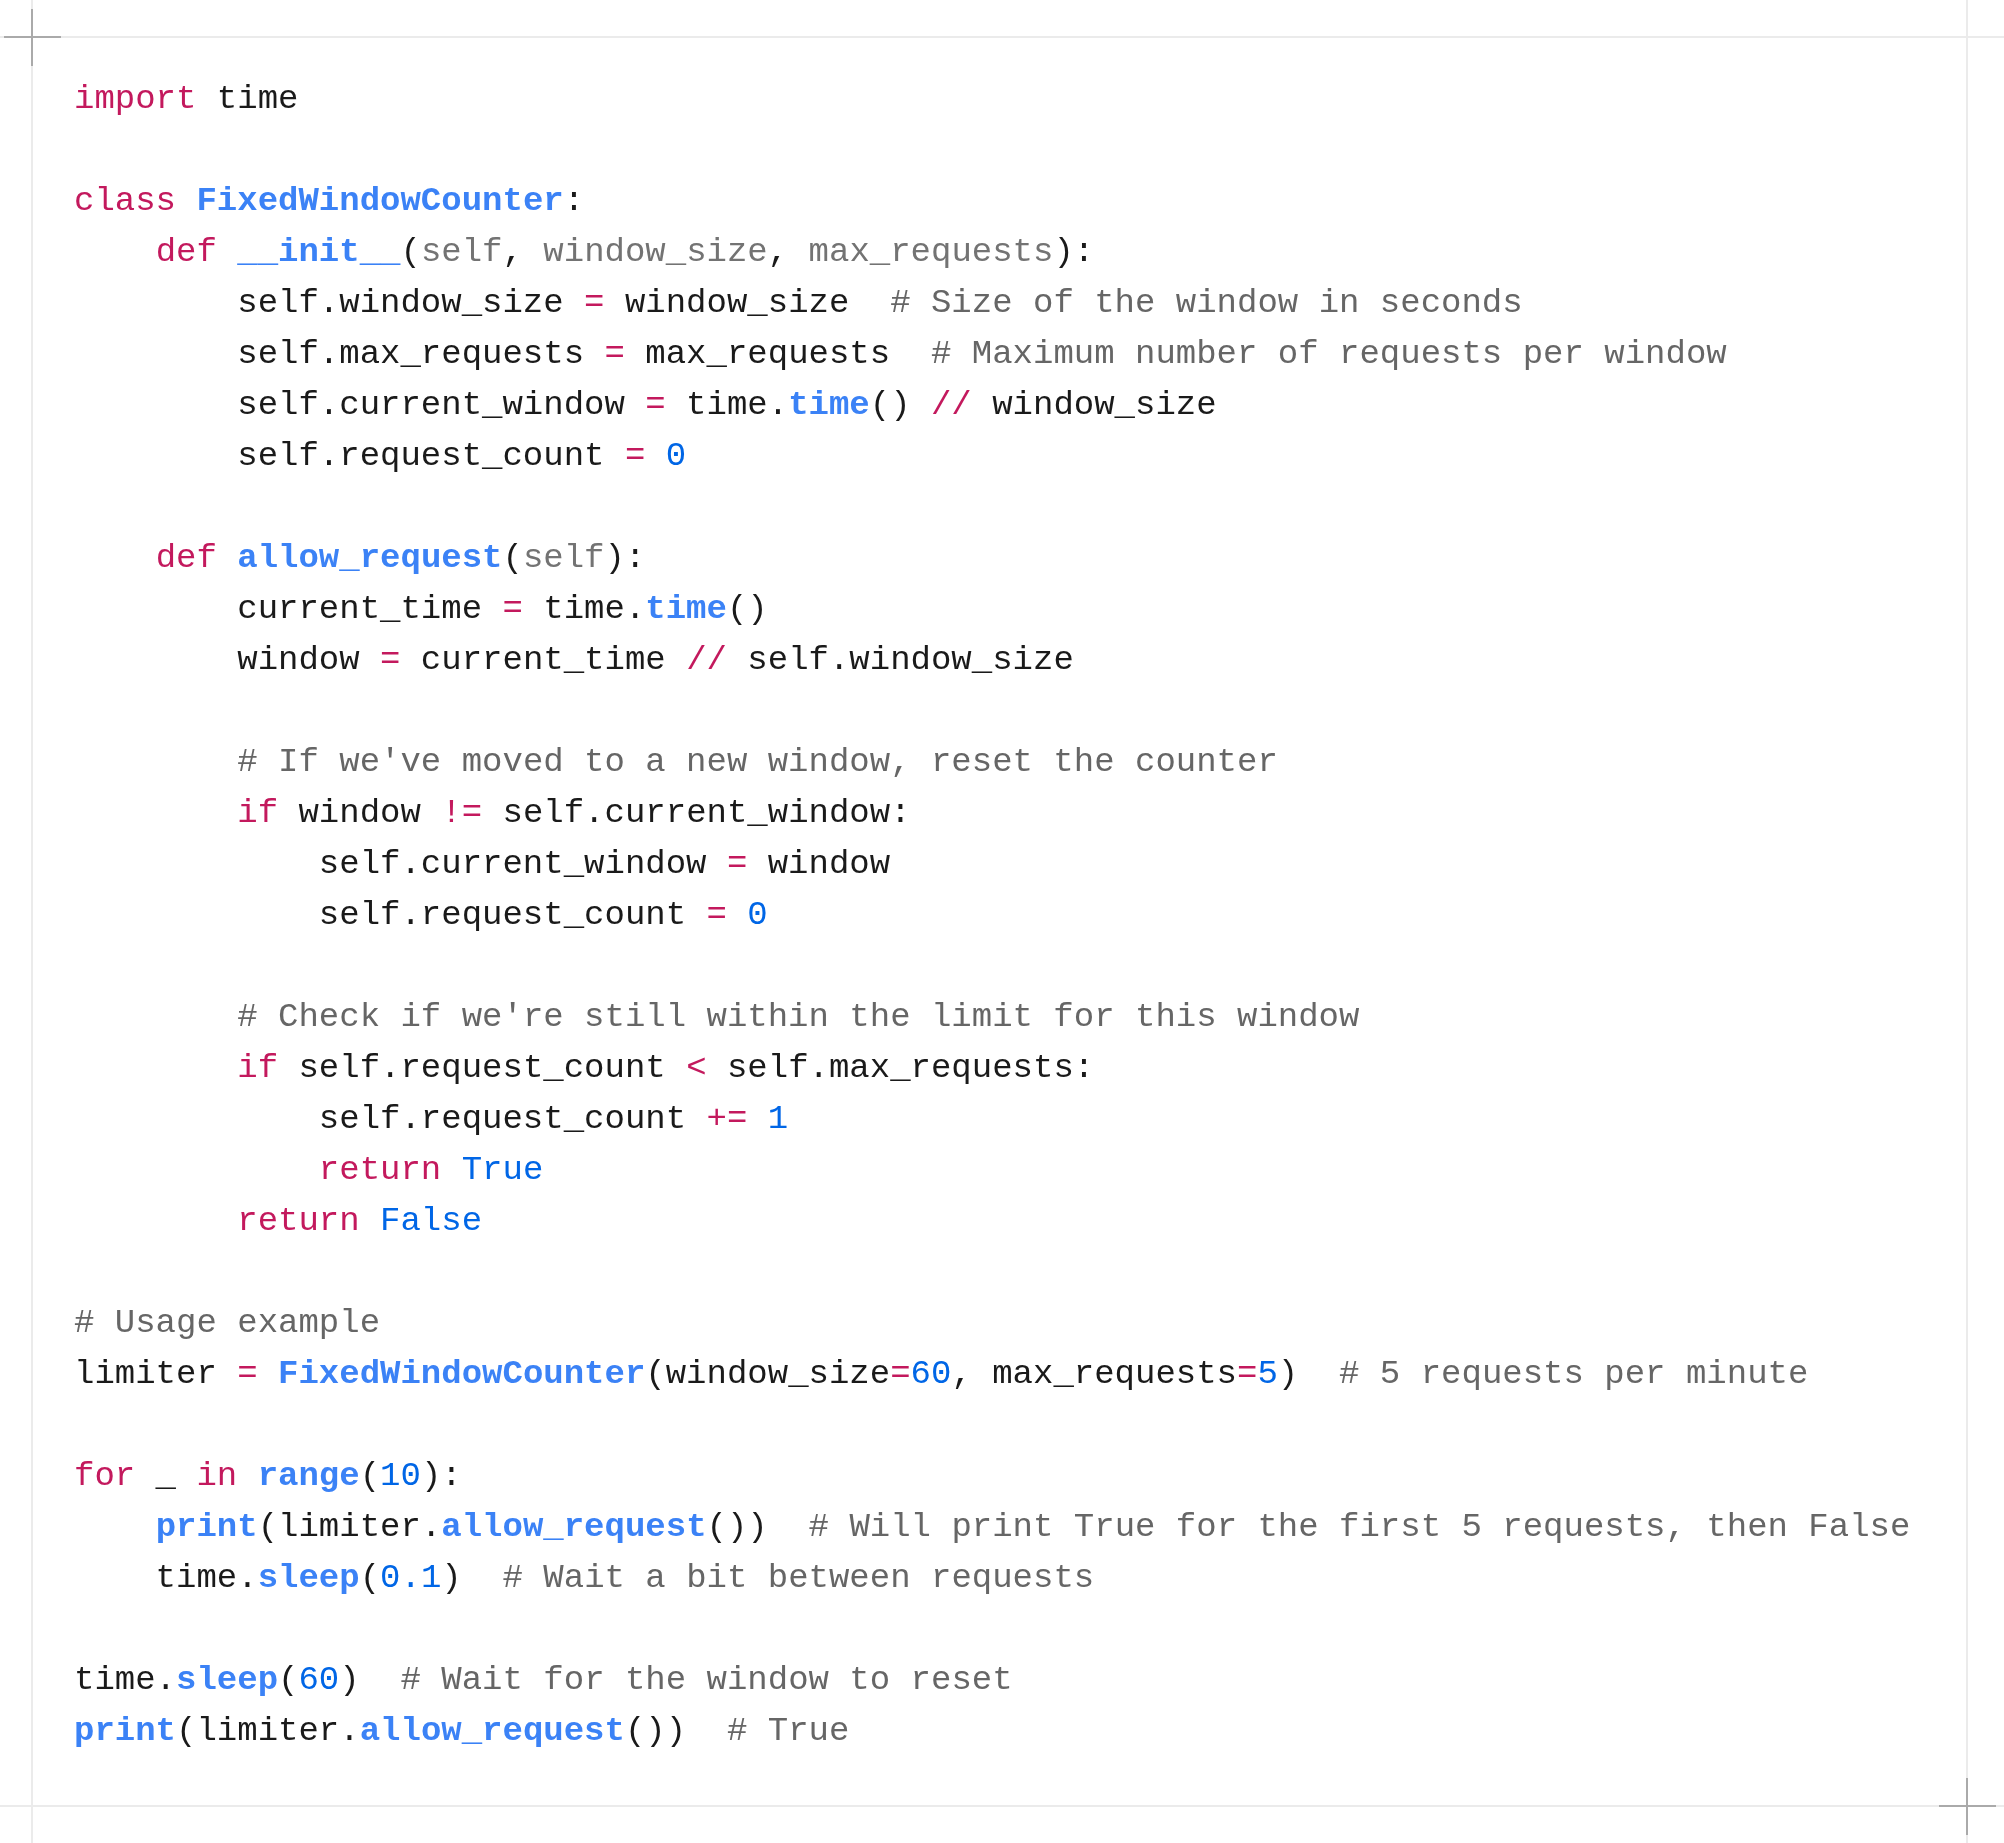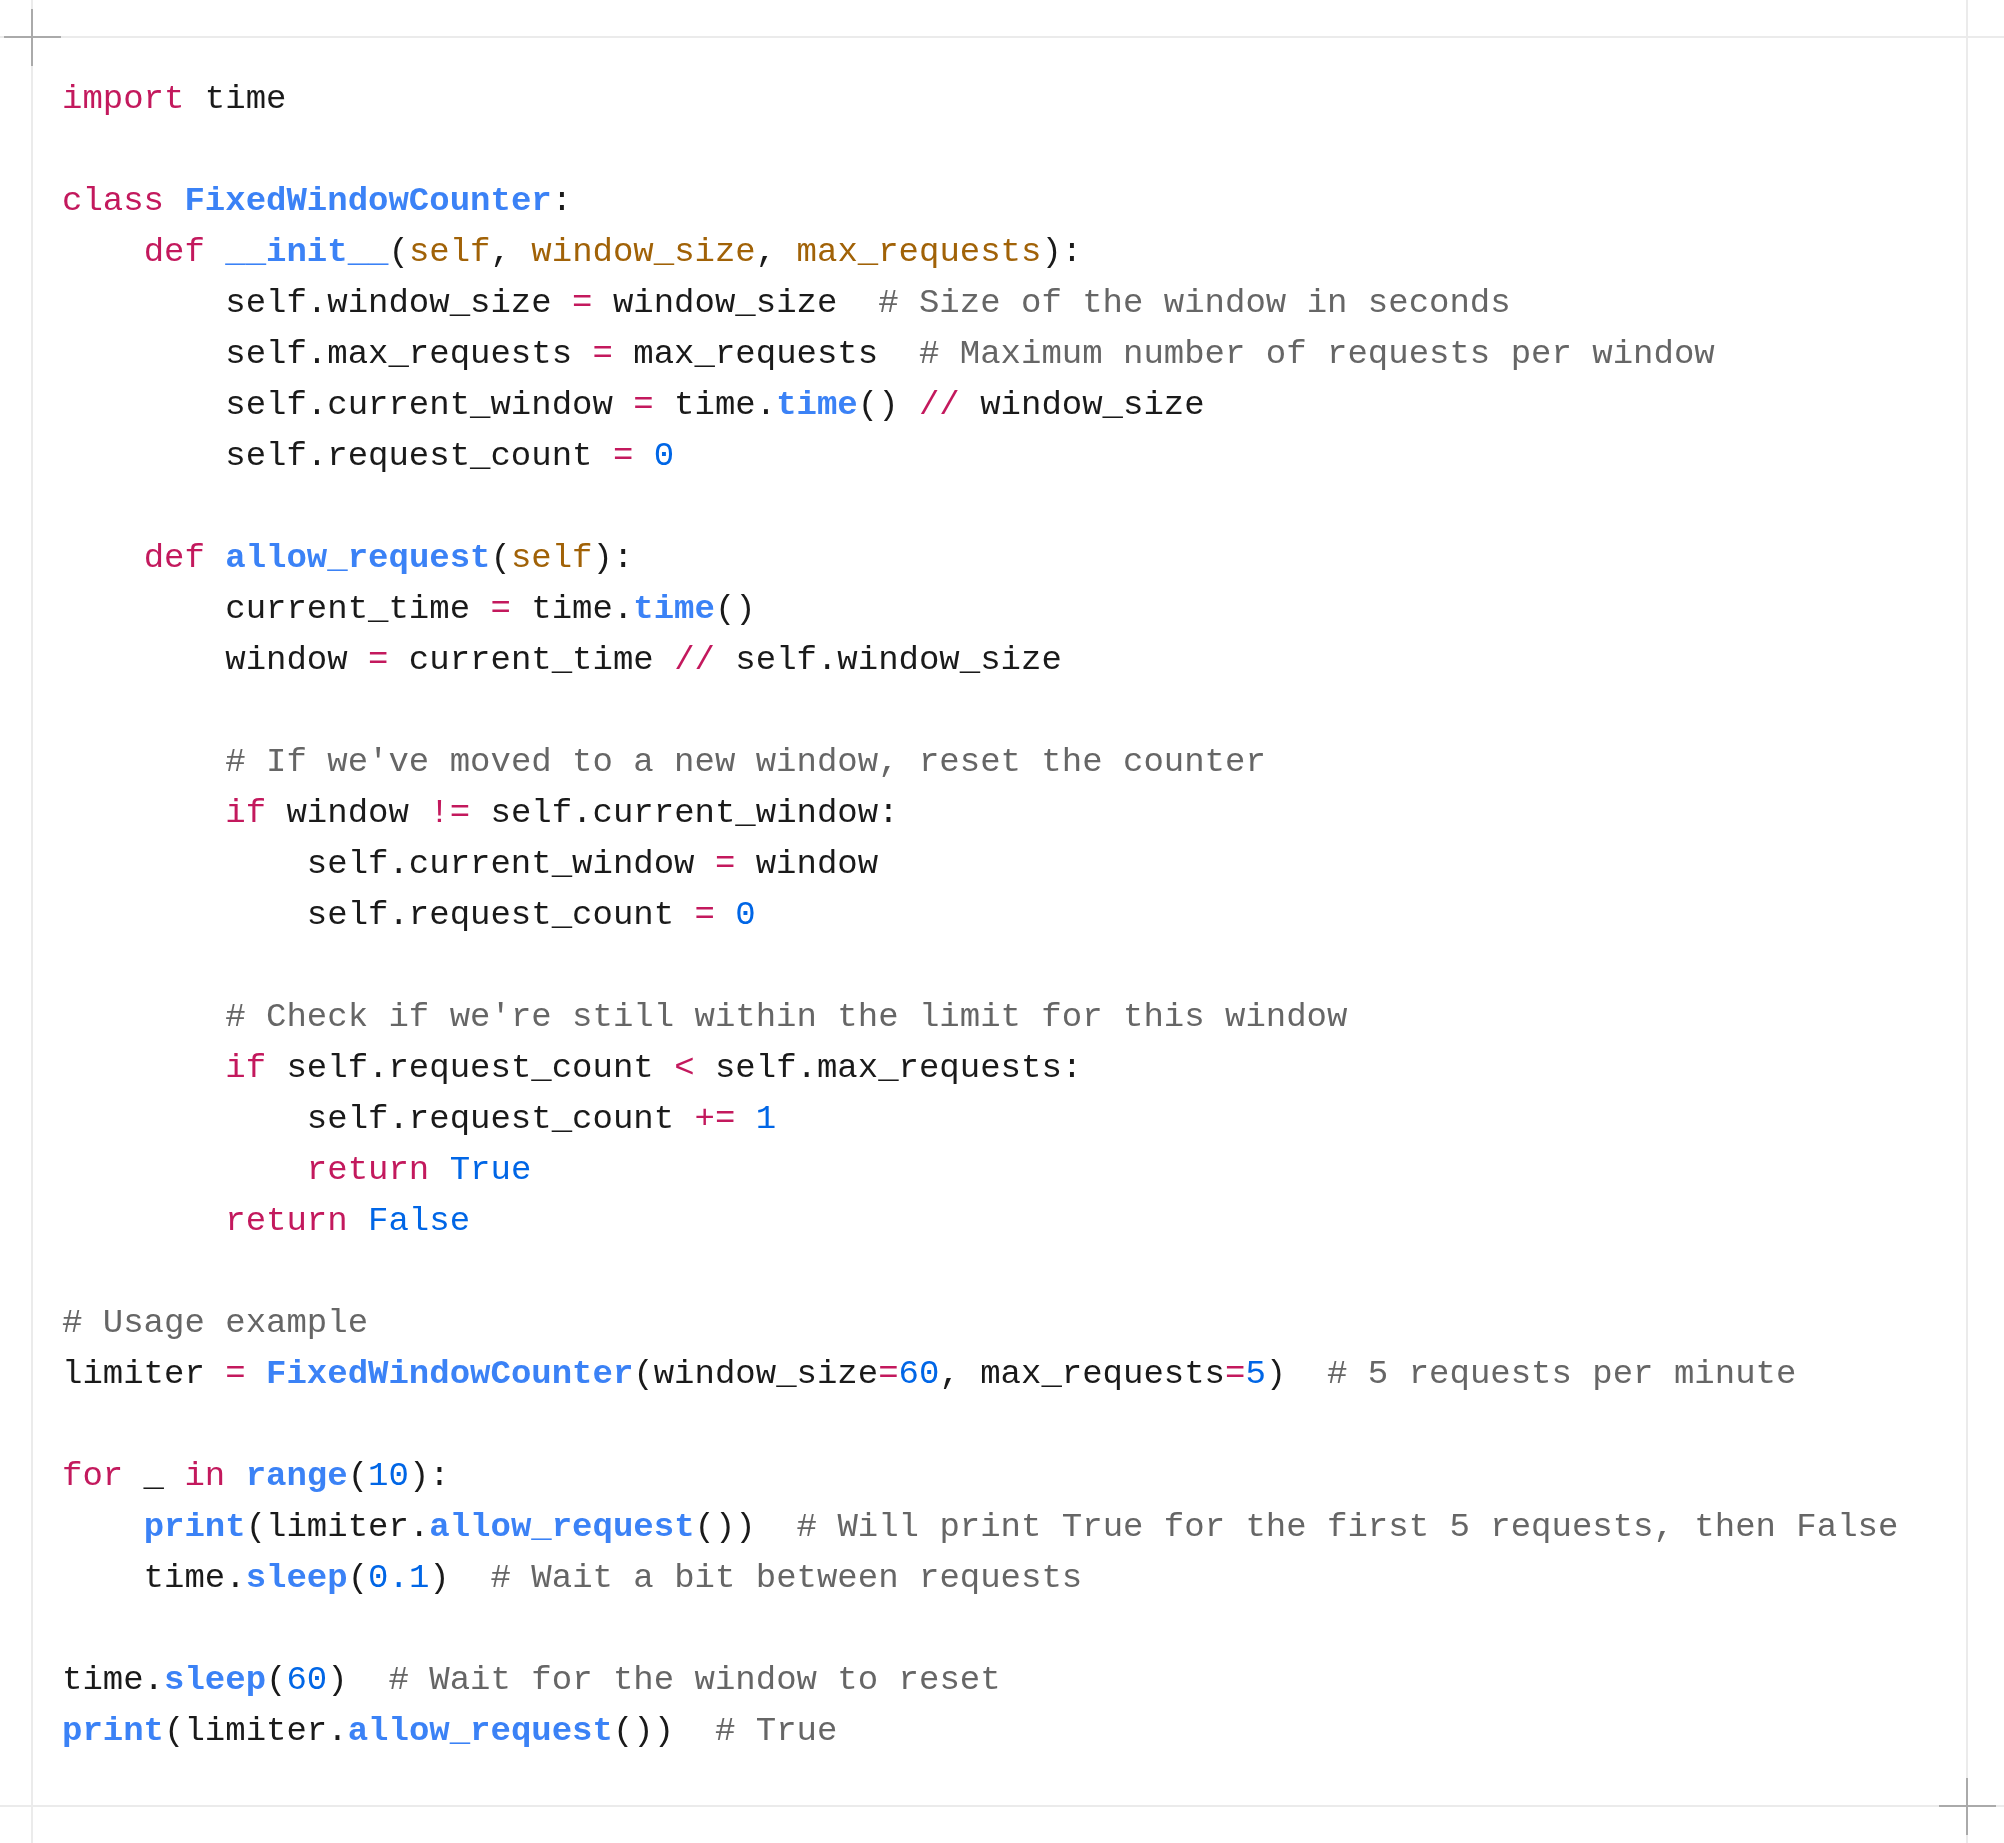--- a/index.html
+++ b/index.html
@@ -32,35 +32,35 @@
     position: absolute;
     background: #aaaaaa;
   }
   .crosshair::before { left: 0; right: 0; top: 27px; height: 2.3px; }
   .crosshair::after { top: 0; bottom: 0; left: 27px; width: 2.3px; }
   .crosshair-tl { left: 4px; top: 9px; }
   .crosshair-br { left: 1939px; top: 1778px; }
 
   .code {
     position: absolute;
-    left: 62px;
+    left: 74px;
     top: 74px;
     margin: 0;
     font-family: "Liberation Mono", "DejaVu Sans Mono", monospace;
     font-size: 34px;
     line-height: 51px;
     color: #1a1a1a;
     white-space: pre;
   }
   .line { display: block; height: 51px; }
   .tk-plain { color: #1a1a1a; }
   .tk-keyword { color: #c3195d; }
   .tk-operator { color: #c3195d; }
   .tk-function { color: #3b82f6; font-weight: bold; }
-  .tk-param { color: #a16207; text-align: right; }
+  .tk-param { color: #737373; text-align: right; }
   .tk-number { color: #0066e6; }
   .tk-comment { color: #666666; margin-top: 14px; }
 </style>
 </head>
 <body>
 
 <div class="frame-line frame-top"></div>
 <div class="frame-line frame-bottom"></div>
 <div class="frame-line frame-left"></div>
 <div class="frame-line frame-right"></div>

